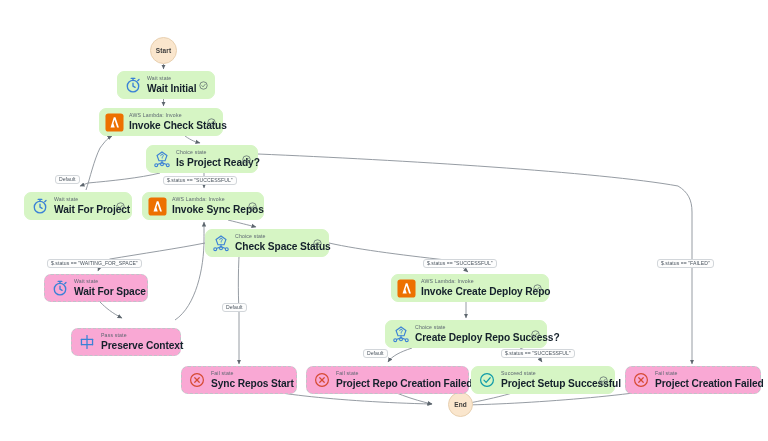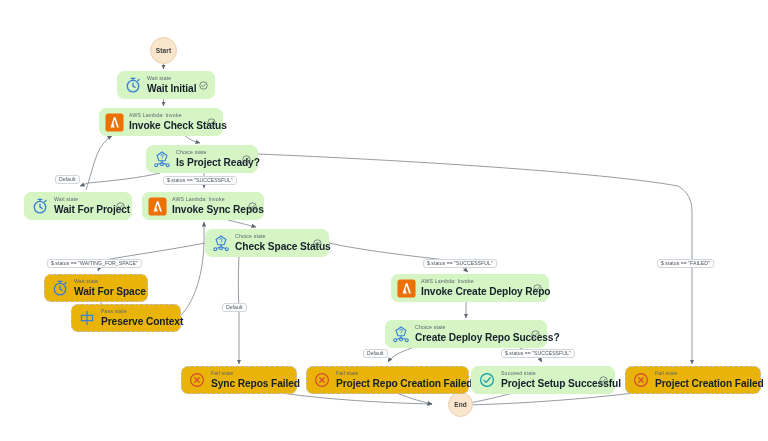--- a/index.html
+++ b/index.html
@@ -53,21 +53,21 @@
     align-items: center;
     border-radius: 7px;
     padding: 0 6px 0 5px;
     height: 28px;
   }
   .node.filled {
     background: #d6f5c4;
     border: 1px solid #d6f5c4;
   }
   .node.outline {
-    background: #eab308;
+    background: #f9a8d4;
     border: 1px dashed #c0c4c8;
   }
   .node .ico {
     flex: 0 0 auto;
     width: 19px;
     height: 19px;
     margin-right: 5px;
     display: flex;
     align-items: center;
     justify-content: center;
@@ -328,21 +328,21 @@
         <path d="M12 3.2 L12 5.9"></path>
         <path d="M18.3 6.2 L20 4.6"></path>
       </svg>
     </span>
     <span class="txt">
       <span class="kind">Wait state</span>
       <span class="name">Wait For Space</span>
     </span>
   </div>
 
-  <div class="node outline" style="left:71px; top:304px; width:110px;align-items:center;">
+  <div class="node outline" style="left:71px; top:328px; width:110px;align-items:center;">
     <span class="ico">
       <svg width="18" height="18" viewBox="0 0 24 24" fill="none" stroke="#3b82d6" stroke-width="1.7" stroke-linecap="round">
         <path d="M12 3.4 L12 20.6"></path>
         <path d="M4.6 8.4 L19.4 8.4"></path>
         <path d="M4.6 15.6 L19.4 15.6"></path>
         <path d="M4.6 8.4 L4.6 15.6"></path>
         <path d="M19.4 8.4 L19.4 15.6"></path>
       </svg>
     </span>
     <span class="txt">
@@ -399,21 +399,21 @@
   <div class="node outline" style="left:181px; top:366px; width:116px;">
     <span class="ico">
       <svg width="16" height="16" viewBox="0 0 20 20" fill="none" stroke="#d64a32" stroke-width="1.5" stroke-linecap="round">
         <circle cx="10" cy="10" r="8"></circle>
         <path d="M7.2 7.2 L12.8 12.8"></path>
         <path d="M12.8 7.2 L7.2 12.8"></path>
       </svg>
     </span>
     <span class="txt">
       <span class="kind">Fail state</span>
-      <span class="name">Sync Repos Failed</span>
+      <span class="name">Sync Repos Start</span>
     </span>
   </div>
 
   <div class="node outline" style="left:306px; top:366px; width:163px;">
     <span class="ico">
       <svg width="16" height="16" viewBox="0 0 20 20" fill="none" stroke="#d64a32" stroke-width="1.5" stroke-linecap="round">
         <circle cx="10" cy="10" r="8"></circle>
         <path d="M7.2 7.2 L12.8 12.8"></path>
         <path d="M12.8 7.2 L7.2 12.8"></path>
       </svg>

